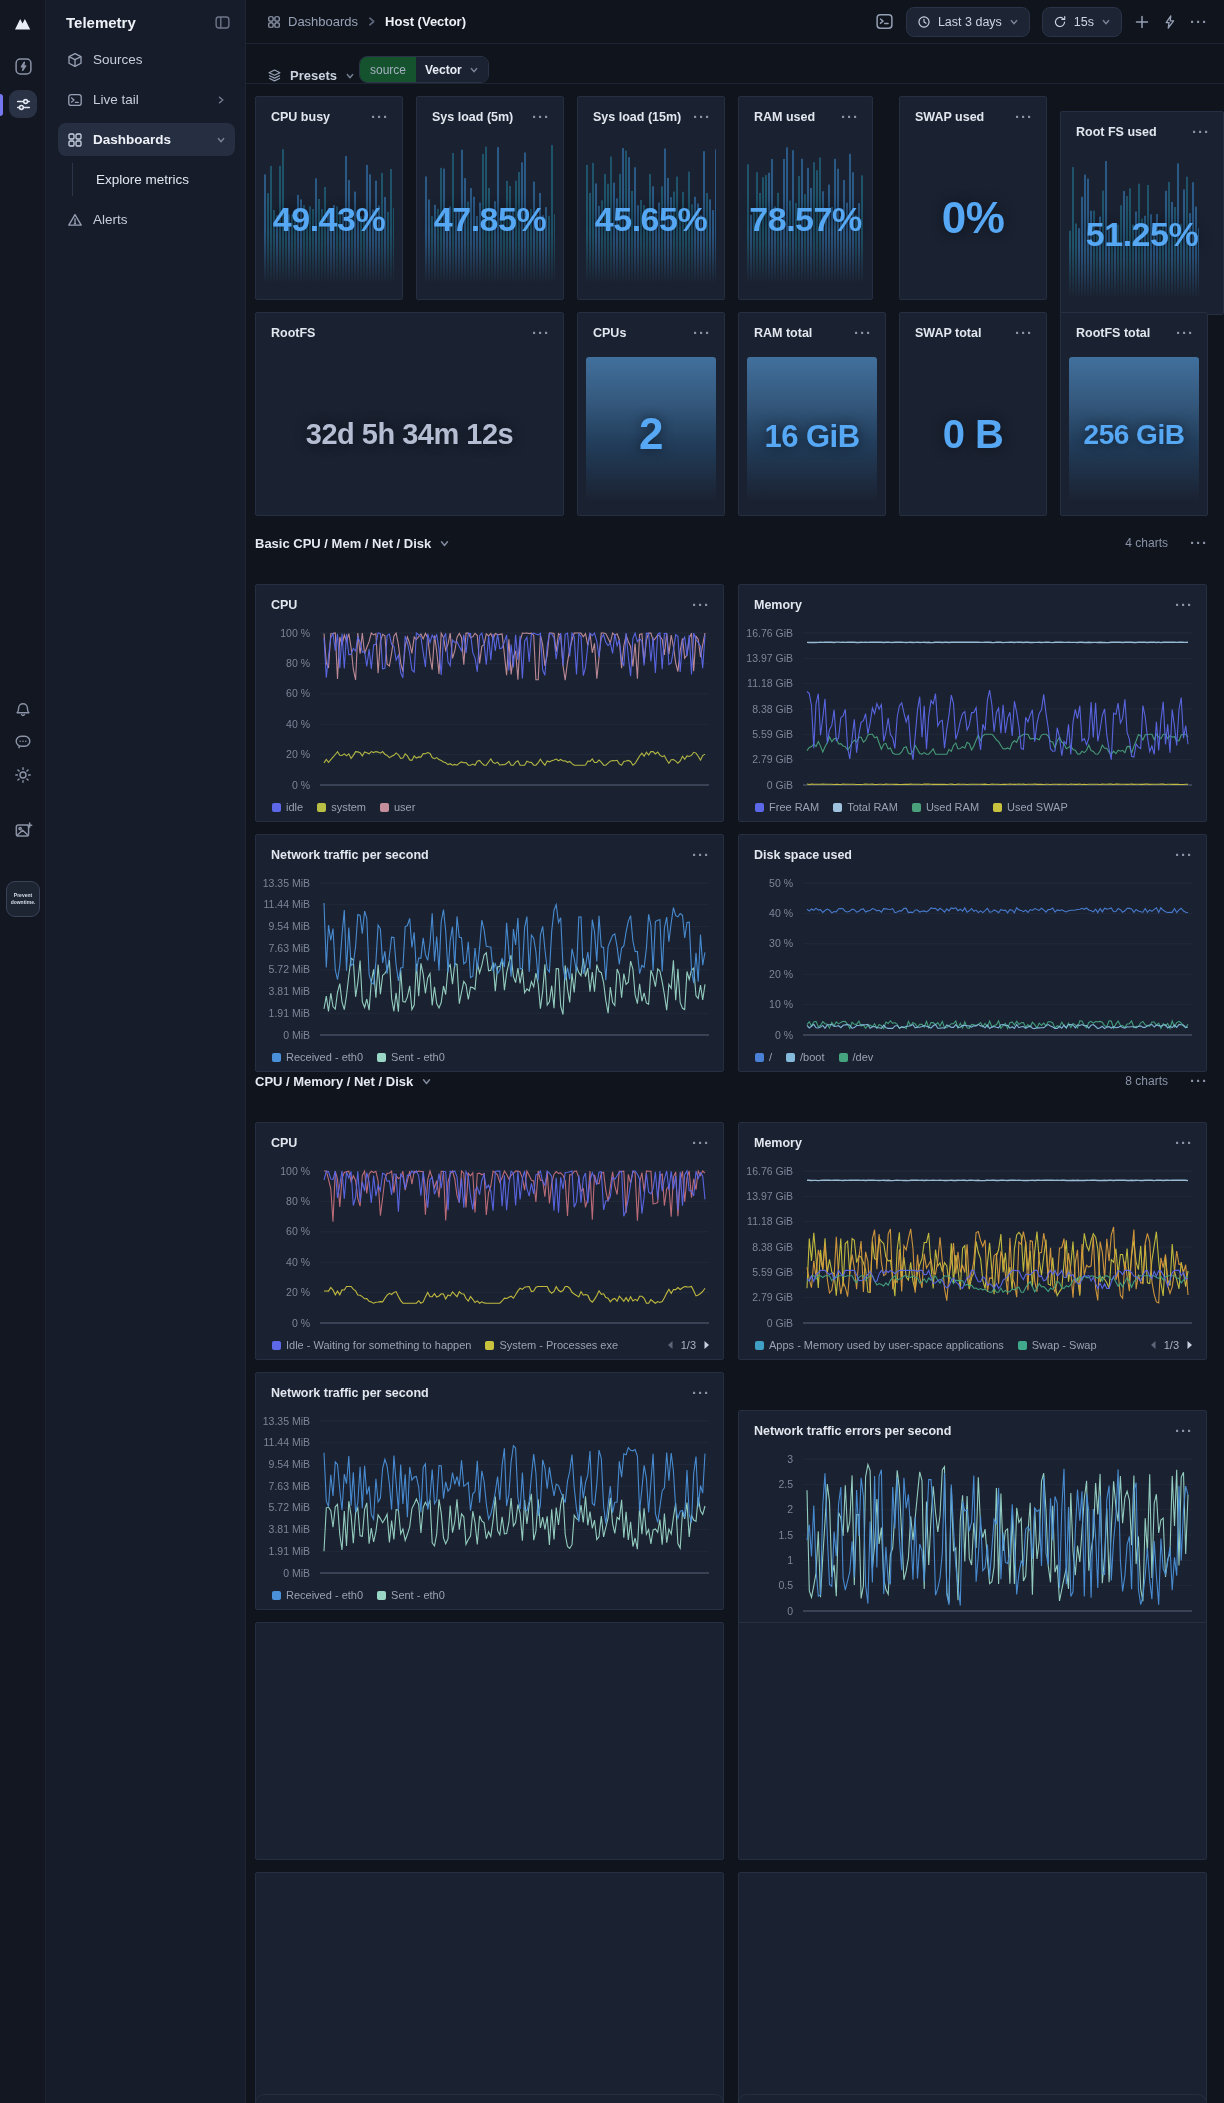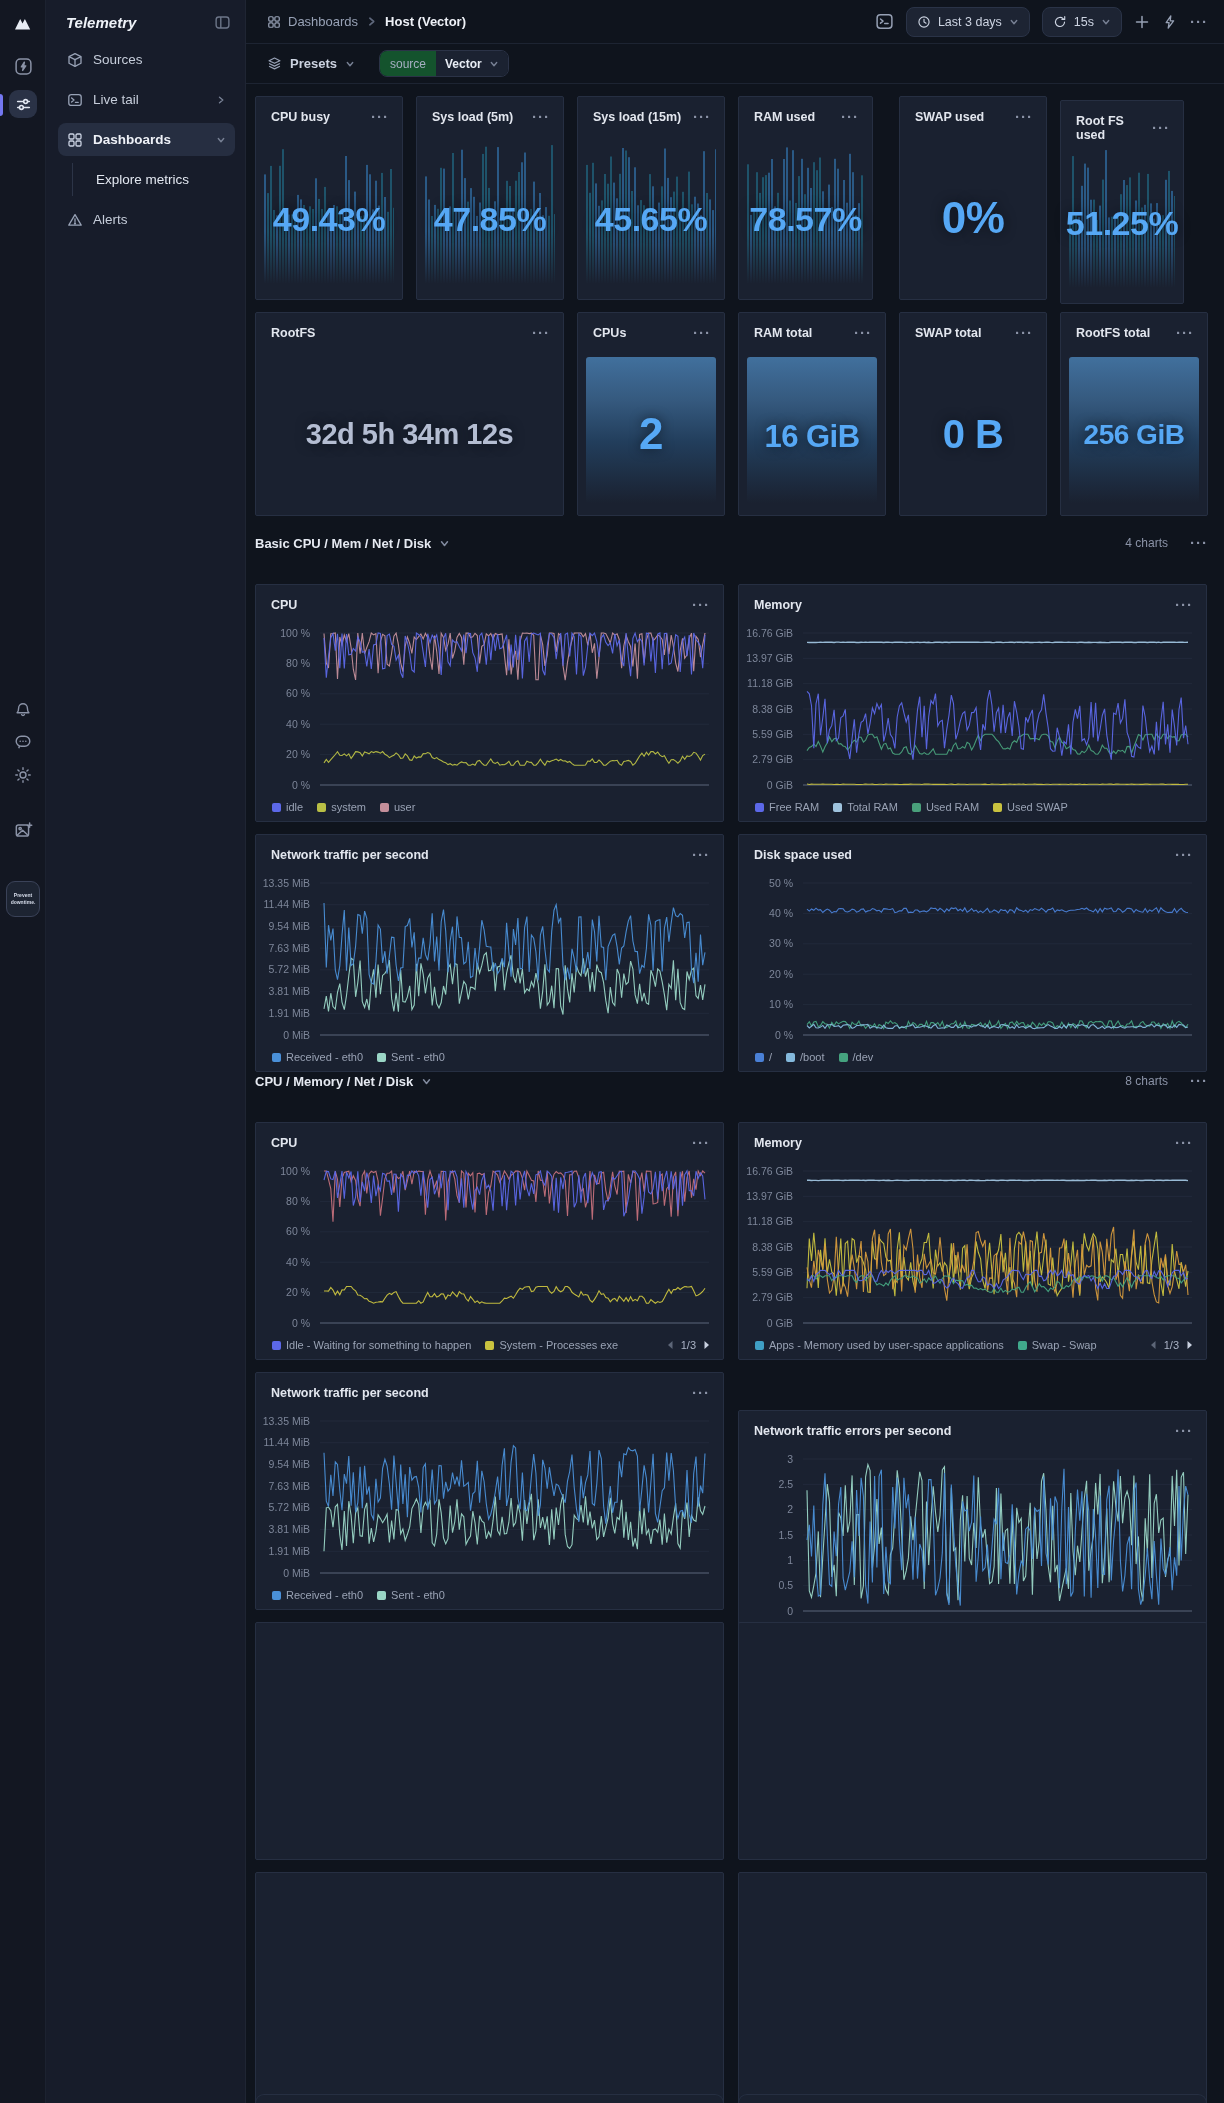--- a/index.html
+++ b/index.html
@@ -12,21 +12,21 @@
   .rail-btn{position:absolute;left:9px;width:28px;height:28px;display:flex;align-items:center;justify-content:center;color:#8b93a7;border-radius:9px;cursor:pointer;}
   .rail-btn.active{background:#2a3246;color:#e2e7f2;}
   .rail-ind{position:absolute;left:0;top:94px;width:3px;height:22px;border-radius:0 3px 3px 0;background:#7477f0;}
   .rail-bottom{position:absolute;left:0;top:700px;width:46px;display:flex;flex-direction:column;align-items:center;}
   .rail-bottom .rail-ic{color:#8b93a7;margin-bottom:11px;cursor:pointer;}
   .promo{margin-top:26px;width:34px;height:36px;background:#1d2432;border:1px solid #3a4258;border-radius:9px;display:flex;align-items:center;justify-content:center;text-align:center;color:#d6dcea;font-size:5px;line-height:1.4;font-weight:bold;padding:2px;cursor:pointer;}
 
   
   .sidebar{position:absolute;left:46px;top:0;width:200px;height:100%;background:#171c2a;border-right:1px solid #1f2533;}
   .sb-head{display:flex;align-items:center;justify-content:space-between;padding:14px 14px 12px 20px;}
-  .sb-title{font-size:15px;font-weight:bold;color:#eef2f8;font-style:italic;}
+  .sb-title{font-size:15px;font-weight:bold;color:#eef2f8;}
   .sb-collapse{color:#6d7689;cursor:pointer;display:flex;}
   .side-item{display:flex;align-items:center;gap:10px;height:33px;margin:0 10px 7px 12px;padding:0 9px;border-radius:8px;color:#c6cdda;font-size:13.5px;cursor:pointer;}
   .side-item .ic{color:#98a2b6;display:flex;}
   .side-item .grow{flex:1;}
   .side-item .chev{color:#778094;display:flex;}
   .side-item.active{background:#262e41;color:#eef1f7;font-weight:bold;}
   .side-item.active .ic{color:#ccd4e4;}
   .side-item.sub{color:#e2e7f0;}
   .tree{width:1px;align-self:stretch;background:#2c3447;margin:0 13px 0 5px;}
 
@@ -36,21 +36,21 @@
   .crumb{display:flex;align-items:center;gap:8px;font-size:13px;}
   .crumb .root{color:#98a2b6;cursor:pointer;display:flex;align-items:center;gap:7px;}
   .crumb .sep{color:#5f687c;display:flex;}
   .crumb .cur{color:#eef1f7;font-weight:bold;}
   .head-right{margin-left:auto;display:flex;align-items:center;gap:12px;color:#96a0b4;}
   .hbtn{display:inline-flex;align-items:center;gap:7px;height:30px;padding:0 10px;background:#1d2433;border:1px solid #2a3347;border-radius:8px;color:#cdd4e2;font-size:12.5px;cursor:pointer;}
   .hic{display:flex;color:#96a0b4;cursor:pointer;}
   .dots3{color:#8b93a7;font-size:15px;font-weight:bold;letter-spacing:1px;line-height:10px;cursor:pointer;}
   .dots3::before{content:"\00B7\00B7\00B7";}
 
-  .filter-bar{position:absolute;left:0;top:44px;width:100%;height:40px;border-bottom:1px solid #1d2432;display:flex;align-items:center;padding:0 0 0 21px;gap:24px;}
+  .filter-bar{position:absolute;left:0;top:44px;width:100%;height:40px;border-bottom:1px solid #1d2432;display:flex;align-items:flex-end;padding:0 0 0 21px;gap:4px;}
   .presets{display:flex;align-items:center;gap:8px;color:#ccd3e0;font-size:13px;font-weight:bold;cursor:pointer;}
   .presets .chev{color:#778094;display:flex;}
   .pill{display:inline-flex;align-items:stretch;border:1px solid #2b3347;border-radius:8px;overflow:hidden;height:27px;cursor:pointer;}
   .pill .k{background:#14532d;color:#a6afc2;padding:0 10px;display:flex;align-items:center;font-size:12px;}
   .pill .v{background:#1b2231;color:#e8edf5;font-weight:bold;padding:0 9px;display:flex;gap:7px;align-items:center;font-size:12px;}
 
   
   .card{position:absolute;background:#1a2130;border:1px solid #262f42;border-radius:2px;}
   .chead{display:flex;justify-content:space-between;align-items:center;padding:13px 13px 0 15px;}
   .ctitle{font-size:12.5px;font-weight:bold;color:#e2e6ee;}
@@ -509,21 +509,21 @@
           </svg></div>
       <div class="bigval">78.57%</div>
     </div>
     <div class="card" style="left:653px;top:96px;width:148px;height:204px">
       <div class="chead">
           <span class="ctitle">SWAP used</span>
           <span class="dots3"></span>
         </div>
       <div class="bigval v44">0%</div>
     </div>
-    <div class="card" style="left:814px;top:100px;width:124px;height:204px">
+    <div class="card" style="left:814px;top:111px;width:164px;height:204px">
       <div class="chead">
           <span class="ctitle">Root FS used</span>
           <span class="dots3"></span>
         </div>
       <div class="spark"><svg width="130" height="146" viewBox="0 0 130 146">
             <rect x="0" y="74.7" width="2" height="71.3" fill="#1e5870" opacity="0.92"></rect>
             <rect x="3" y="11.1" width="2" height="134.9" fill="#1e5870" opacity="0.92"></rect>
             <rect x="6" y="67.5" width="2" height="78.5" fill="#1e5870" opacity="0.92"></rect>
             <rect x="9" y="72.2" width="2" height="73.8" fill="#2b5e8d" opacity="0.92"></rect>
             <rect x="12" y="40.8" width="2" height="105.2" fill="#2b5e8d" opacity="0.92"></rect>

